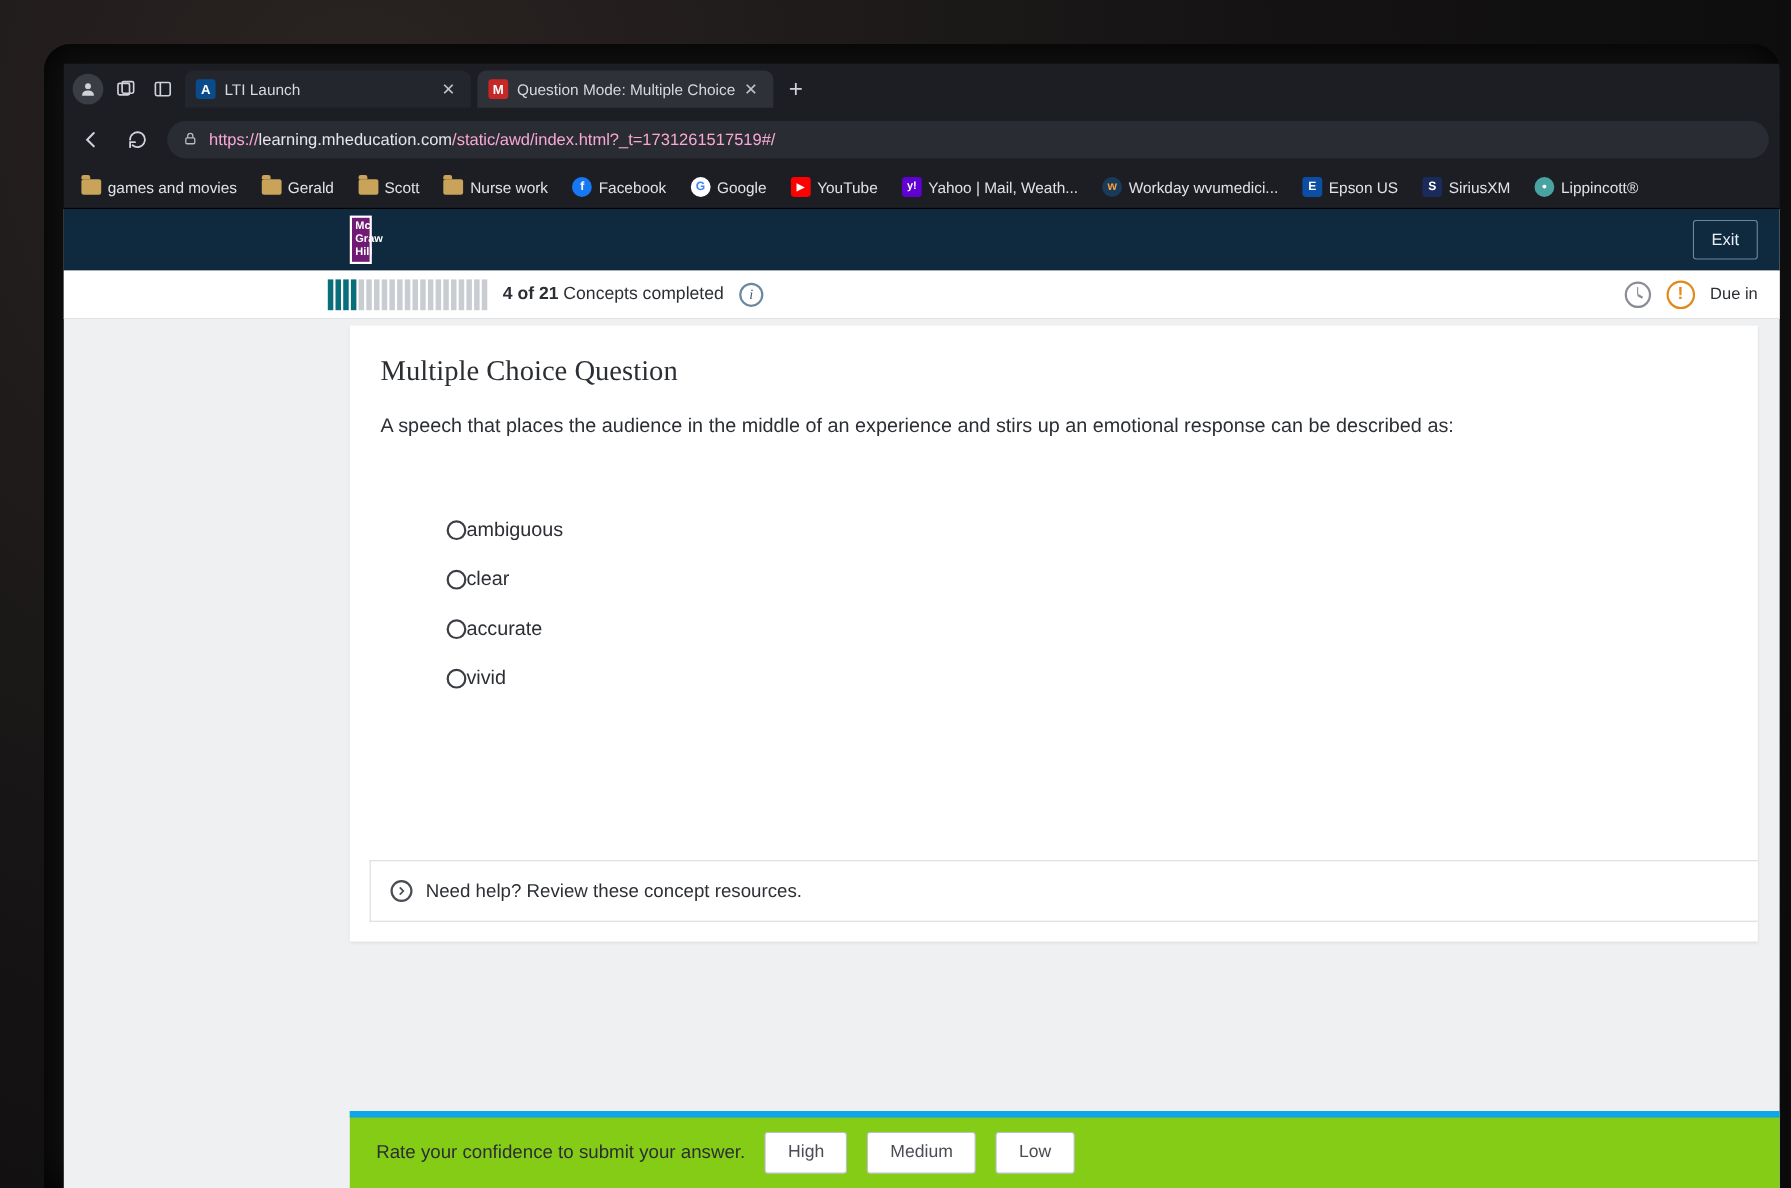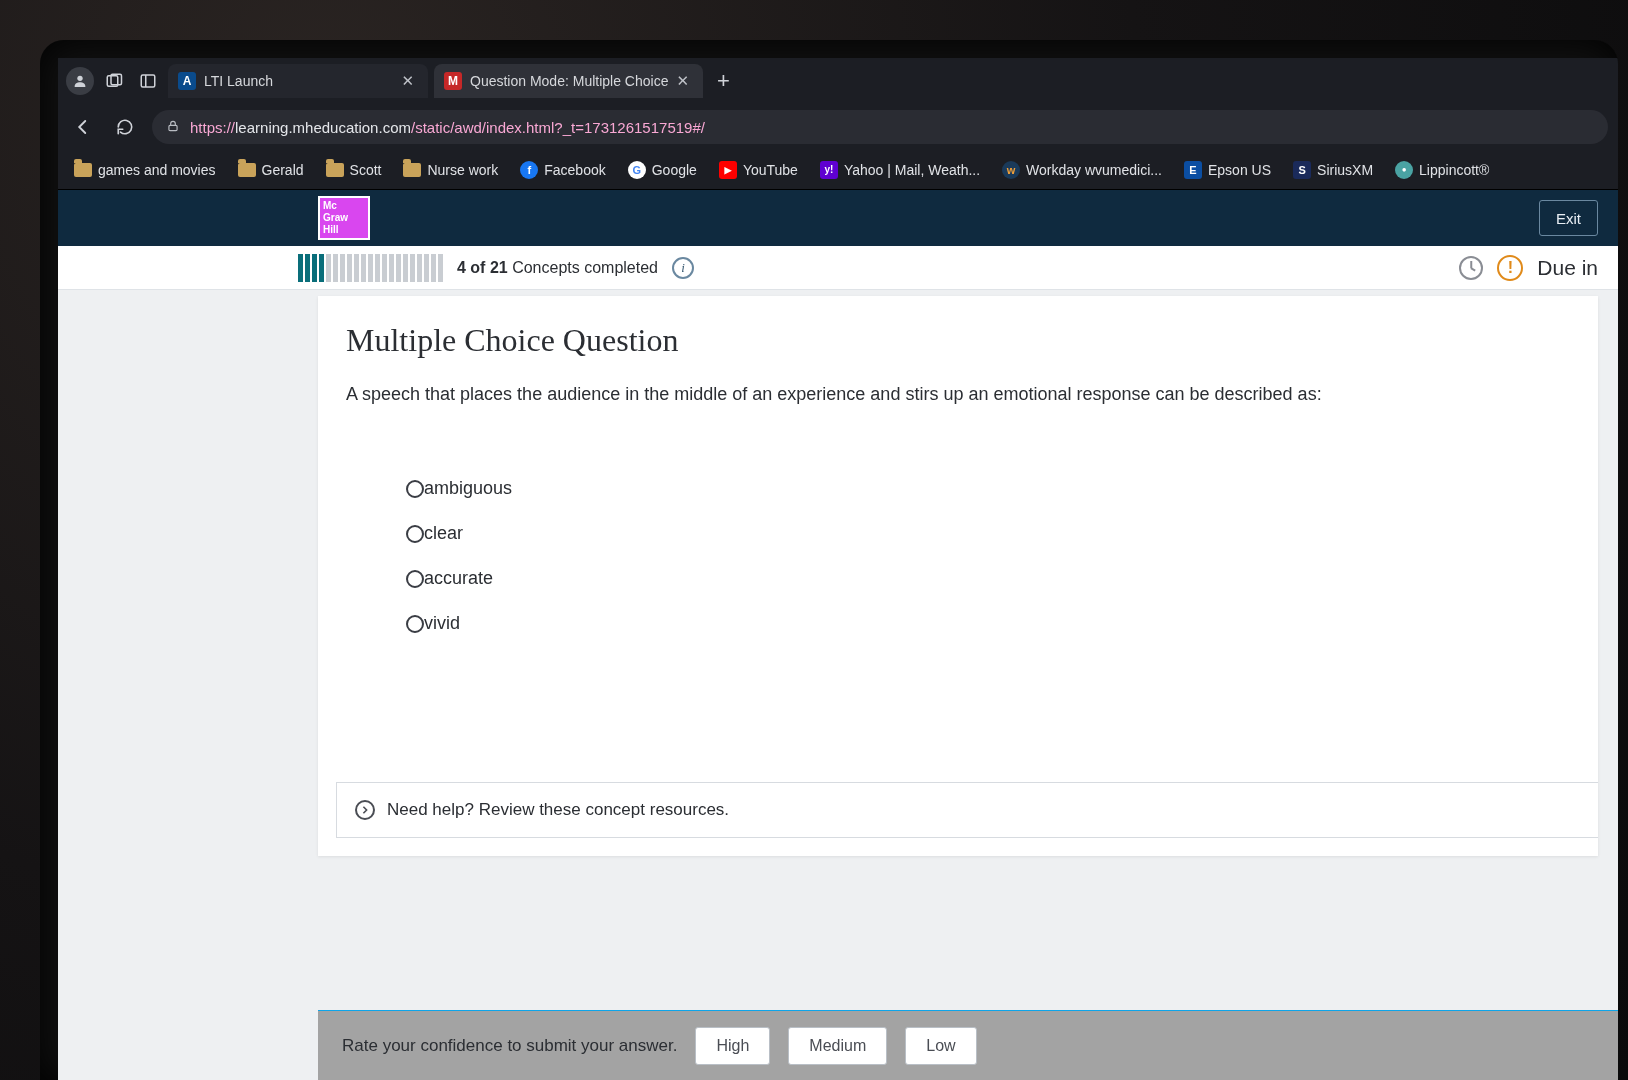--- a/index.html
+++ b/index.html
@@ -28,51 +28,51 @@
   .url .host { color:#e4e6ea; }
   
   .bookmarks { display:flex; align-items:center; height:40px; background:#1c1e24; padding:0 10px; gap:10px; border-bottom:1px solid #000; }
   .bm { display:flex; align-items:center; gap:6px; color:#e0e2e6; font-size:14px; padding:4px 6px; border-radius:4px; white-space:nowrap; }
   .bm .foldericon { width:18px; height:14px; background:#c9a35a; border-radius:2px; position:relative; }
   .bm .foldericon::before { content:""; position:absolute; top:-4px; left:0; width:8px; height:4px; background:#c9a35a; border-radius:2px 2px 0 0; }
   .bm .sq { width:18px; height:18px; border-radius:3px; display:flex; align-items:center; justify-content:center; font-size:11px; font-weight:bold; }
   
   .app { position:absolute; left:0; right:0; top:132px; bottom:0; background:#eef0f2; }
   .app-header { height:56px; background:#0f2a3f; display:flex; align-items:center; padding:0 20px 0 260px; }
-  .mgh-logo { width:52px; height:44px; background:#d946ef; border:2px solid #fff; color:#fff; font-size:10px; line-height:12px; font-weight:bold; padding:2px 3px; font-family:Arial; }
+  .mgh-logo { width:20px; height:44px; background:#701a75; border:2px solid #fff; color:#fff; font-size:10px; line-height:12px; font-weight:bold; padding:2px 3px; font-family:Arial;text-align:center; }
   .exit-btn { margin-left:auto; height:36px; padding:0 16px; border:1px solid #6a88a0; color:#e8eef4; background:transparent; font-size:15px; border-radius:3px; }
   
   .progress-strip { height:44px; background:#fff; border-bottom:1px solid #dfe3e7; display:flex; align-items:center; padding:0 20px 0 240px; gap:14px; }
   .barcode { display:flex; align-items:center; height:28px; gap:2px; }
   .barcode span { display:inline-block; width:5px; height:28px; }
   .barcode .done { background:#0a6e7a; }
   .barcode .todo { background:#c9cdd2; }
   .progress-text { font-size:16px; color:#2b2e33; }
   .progress-text b { font-weight:bold; }
   .info-i { width:22px; height:22px; border-radius:50%; border:2px solid #6a88a0; color:#3a5a72; display:flex; align-items:center; justify-content:center; font-size:13px; font-style:italic; font-family:Georgia, serif; }
   .progress-right { margin-left:auto; display:flex; align-items:center; gap:14px; }
   .clock-i { width:24px; height:24px; border-radius:50%; border:2px solid #8a8d94; position:relative; }
   .clock-i::before { content:""; position:absolute; left:50%; top:50%; width:1.5px; height:7px; background:#8a8d94; transform-origin:bottom; transform:translate(-50%,-100%) rotate(0deg);}
   .clock-i::after { content:""; position:absolute; left:50%; top:50%; width:1.5px; height:5px; background:#8a8d94; transform-origin:bottom; transform:translate(-50%,-100%) rotate(120deg);}
   .warn-i { width:26px; height:26px; border-radius:50%; border:2px solid #e08a1a; color:#e08a1a; display:flex; align-items:center; justify-content:center; font-weight:bold; font-size:16px;}
-  .due-text { font-size:21px; color:#2b2e33; }
+  .due-text { font-size:15px; color:#2b2e33; }
   
   .card-wrap { padding:0 20px 0 260px; }
   .card { background:#fff; margin-top:6px; padding:26px 28px 130px 28px; box-shadow:0 1px 3px rgba(0,0,0,.08); position:relative; min-height:560px; }
-  .q-title { font-family:Georgia, 'Times New Roman', serif; font-size:32px; color:#2b2e33; font-weight:400; margin-bottom:22px; }
+  .q-title { font-family:Georgia, 'Times New Roman', serif; font-size:26px; color:#2b2e33; font-weight:400; margin-bottom:22px; }
   .q-text { font-size:18px; color:#2b2e33; line-height:1.5; margin-bottom:70px; }
   .options { padding-left:60px; display:flex; flex-direction:column; gap:24px; }
   .opt { display:flex; align-items:center; font-size:18px; color:#2b2e33; cursor:pointer; }
   .radio { width:18px; height:18px; border:2.5px solid #3a3d44; border-radius:50%; flex:0 0 auto; }
   .help-row { position:absolute; left:18px; right:0; bottom:18px; border:1px solid #d7dbe0; border-right:none; height:56px; display:flex; align-items:center; padding:0 18px; gap:12px; background:#fff;}
   .chev-r { width:20px; height:20px; border-radius:50%; border:2px solid #4a4d54; display:flex; align-items:center; justify-content:center;}
   .chev-r svg { width:8px; height:8px; }
   .help-text { font-size:17px; font-weight:normal; color:#2b2e33; }
   
-  .footer { position:absolute; left:260px; right:0; bottom:0; height:70px; background:#a3a3a3; border-top:1px solid #0ea5e9; display:flex; align-items:center; padding:0 24px; gap:18px; }
+  .footer { position:absolute; left:260px; right:0; bottom:0; height:70px; background:#84cc16; border-top:6px solid #0ea5e9; display:flex; align-items:center; padding:0 24px; gap:18px; }
   .footer-text { font-size:17px; color:#2b2e33; }
   .conf-btn { height:38px; padding:0 20px; border:1px solid #b9bfc6; background:#fff; color:#4a4d54; font-size:16px; border-radius:3px; }
 </style>
 </head>
 <body>
 
 <div class="photo-bg">
   <div class="laptop">
     <div class="browser">
 

